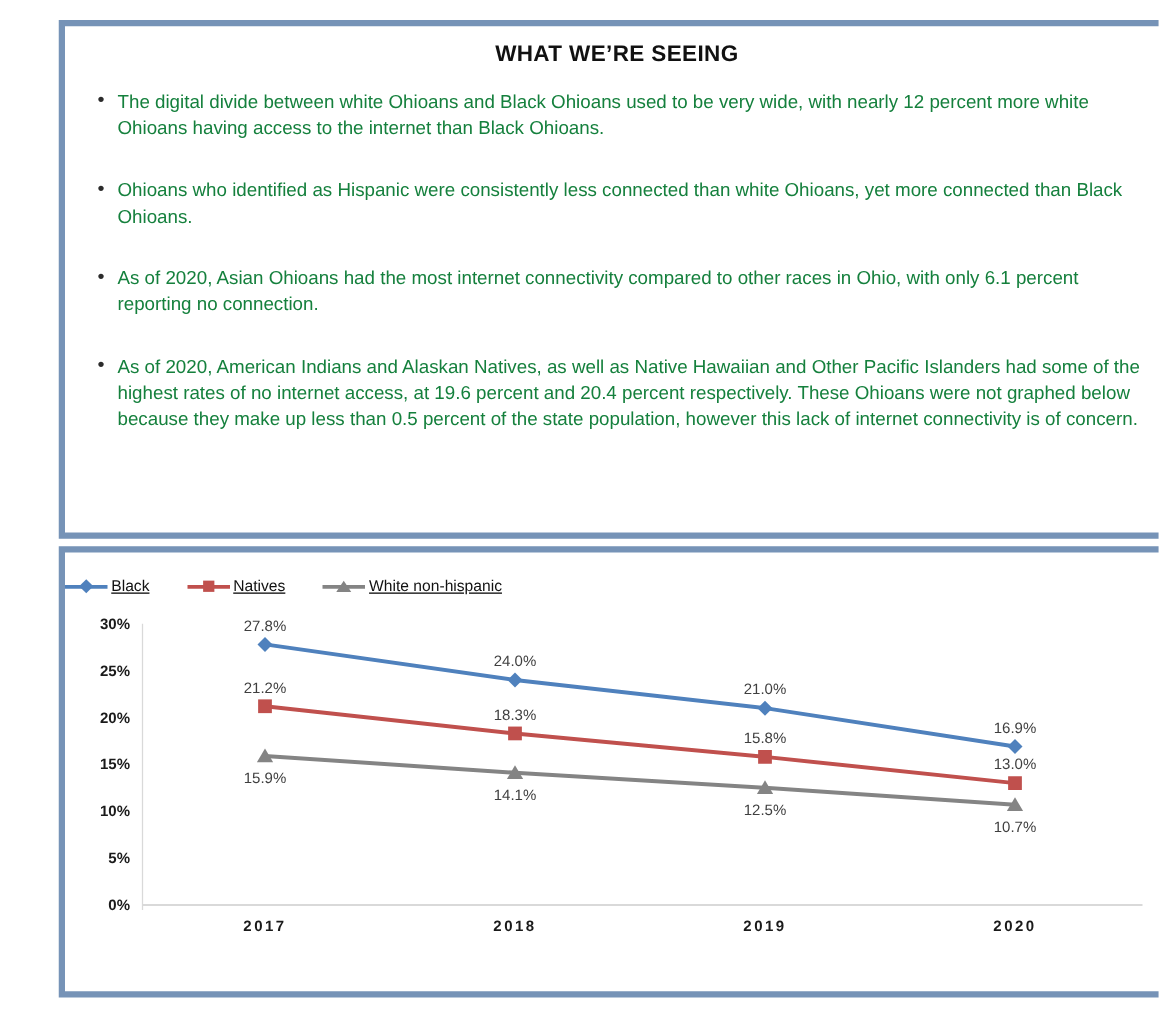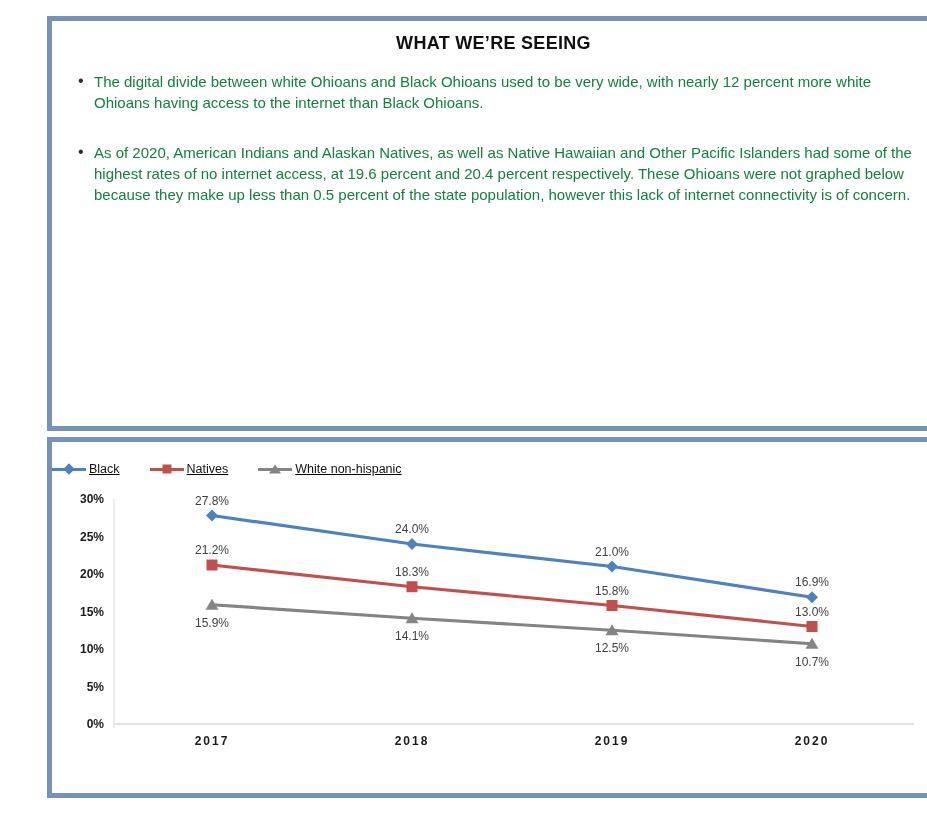--- a/index.html
+++ b/index.html
@@ -135,20 +135,22 @@
 </style>
 </head>
 <body>
 
 <div id="page">
 
   <section class="panel" id="summary-panel">
     <h1 id="summary-title">WHAT WE’RE SEEING</h1>
     <ul id="summary-bullets">
       <li>The digital divide between white Ohioans and Black Ohioans used to be very wide, with nearly 12 percent more white Ohioans having access to the internet than Black Ohioans.</li>
+      <li>Ohioans who identified as Hispanic were consistently less connected than white Ohioans, yet more connected than Black Ohioans.</li>
+      <li>As of 2020, Asian Ohioans had the most internet connectivity compared to other races in Ohio, with only 6.1 percent reporting no connection.</li>
       <li>As of 2020, American Indians and Alaskan Natives, as well as Native Hawaiian and Other Pacific Islanders had some of the highest rates of no internet access, at 19.6 percent and 20.4 percent respectively. These Ohioans were not graphed below because they make up less than 0.5 percent of the state population, however this lack of internet connectivity is of concern.</li>
     </ul>
   </section>
 
   <section class="panel" id="chart-panel">
     <div id="chart-legend">
         <div class="legend-item">
           <span class="legend-swatch" style="background: rgb(79, 129, 189);">
             <span class="legend-marker diamond" style="background: rgb(79, 129, 189);"></span>
           </span>

